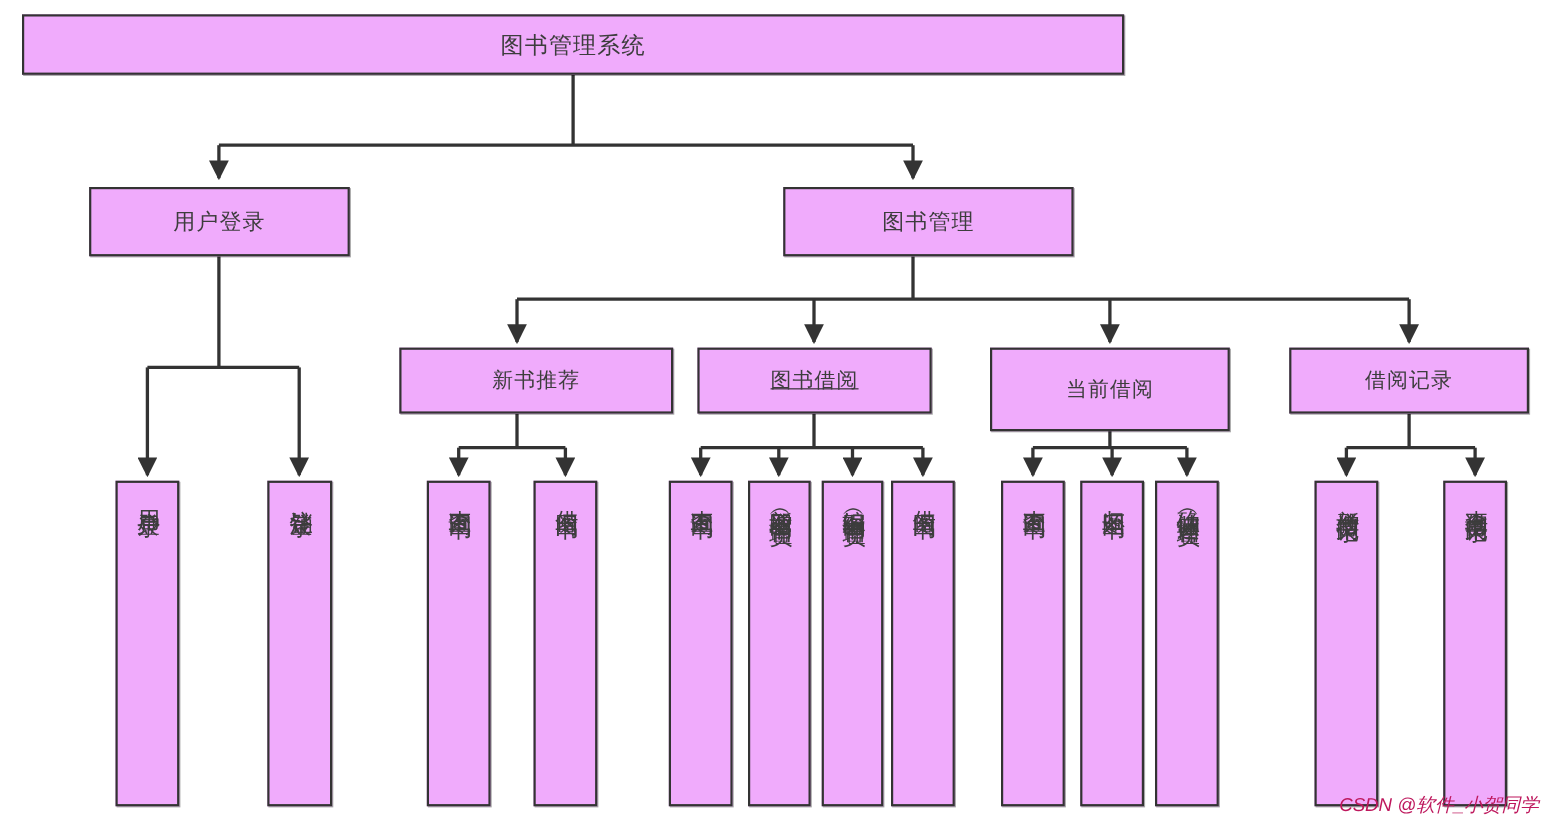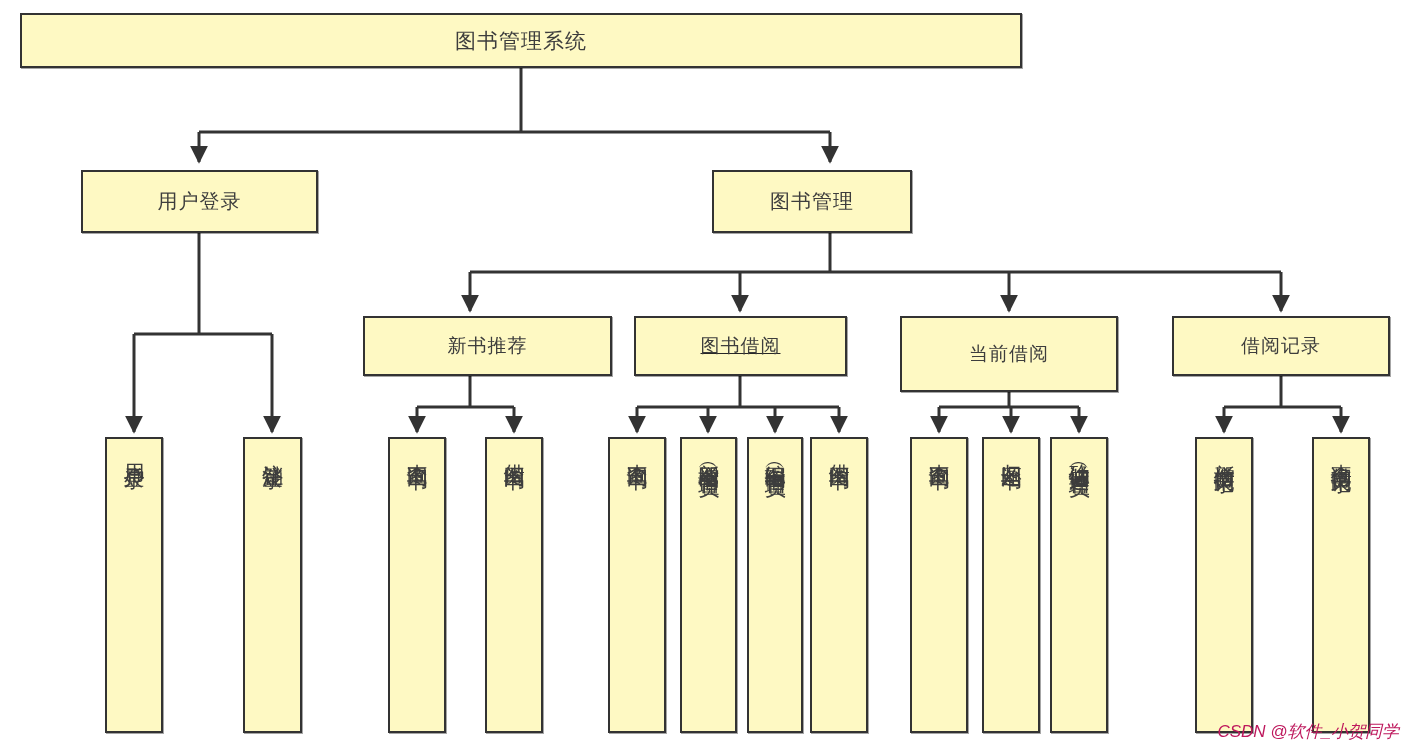--- a/index.html
+++ b/index.html
@@ -21,21 +21,21 @@
   #edges {
     position: absolute;
     left: 0;
     top: 0;
     width: 1405px;
     height: 747px;
   }
   .node {
     position: absolute;
     box-sizing: border-box;
-    background: #fef9c3;
+    background: #f0abfc;
     border: 2px solid #333333;
     box-shadow: 1px 1px 0 rgba(0,0,0,0.35);
     display: flex;
     align-items: center;
     justify-content: center;
     z-index: 2;
   }
   .node .label {
     color: #3d3d3d;
     white-space: nowrap;
@@ -124,21 +124,21 @@
     </g>
   </svg>
 
   <div class="node root" style="left:20px; top:13px; width:1002px; height:55px;">
     <span class="label">图书管理系统</span>
   </div>
 
   <div class="node lvl1" style="left:81px; top:170px; width:237px; height:63px;">
     <span class="label">用户登录</span>
   </div>
-  <div class="node lvl1" style="left:712px; top:170px; width:200px; height:63px;">
+  <div class="node lvl1" style="left:712px; top:170px; width:264px; height:63px;">
     <span class="label">图书管理</span>
   </div>
 
   <div class="node lvl2" style="left:363px; top:316px; width:249px; height:60px;">
     <span class="label">新书推荐</span>
   </div>
   <div class="node lvl2" style="left:634px; top:316px; width:213px; height:60px;text-decoration:underline;">
     <span class="label">图书借阅</span>
   </div>
   <div class="node lvl2" style="left:900px; top:316px; width:218px; height:76px;">

